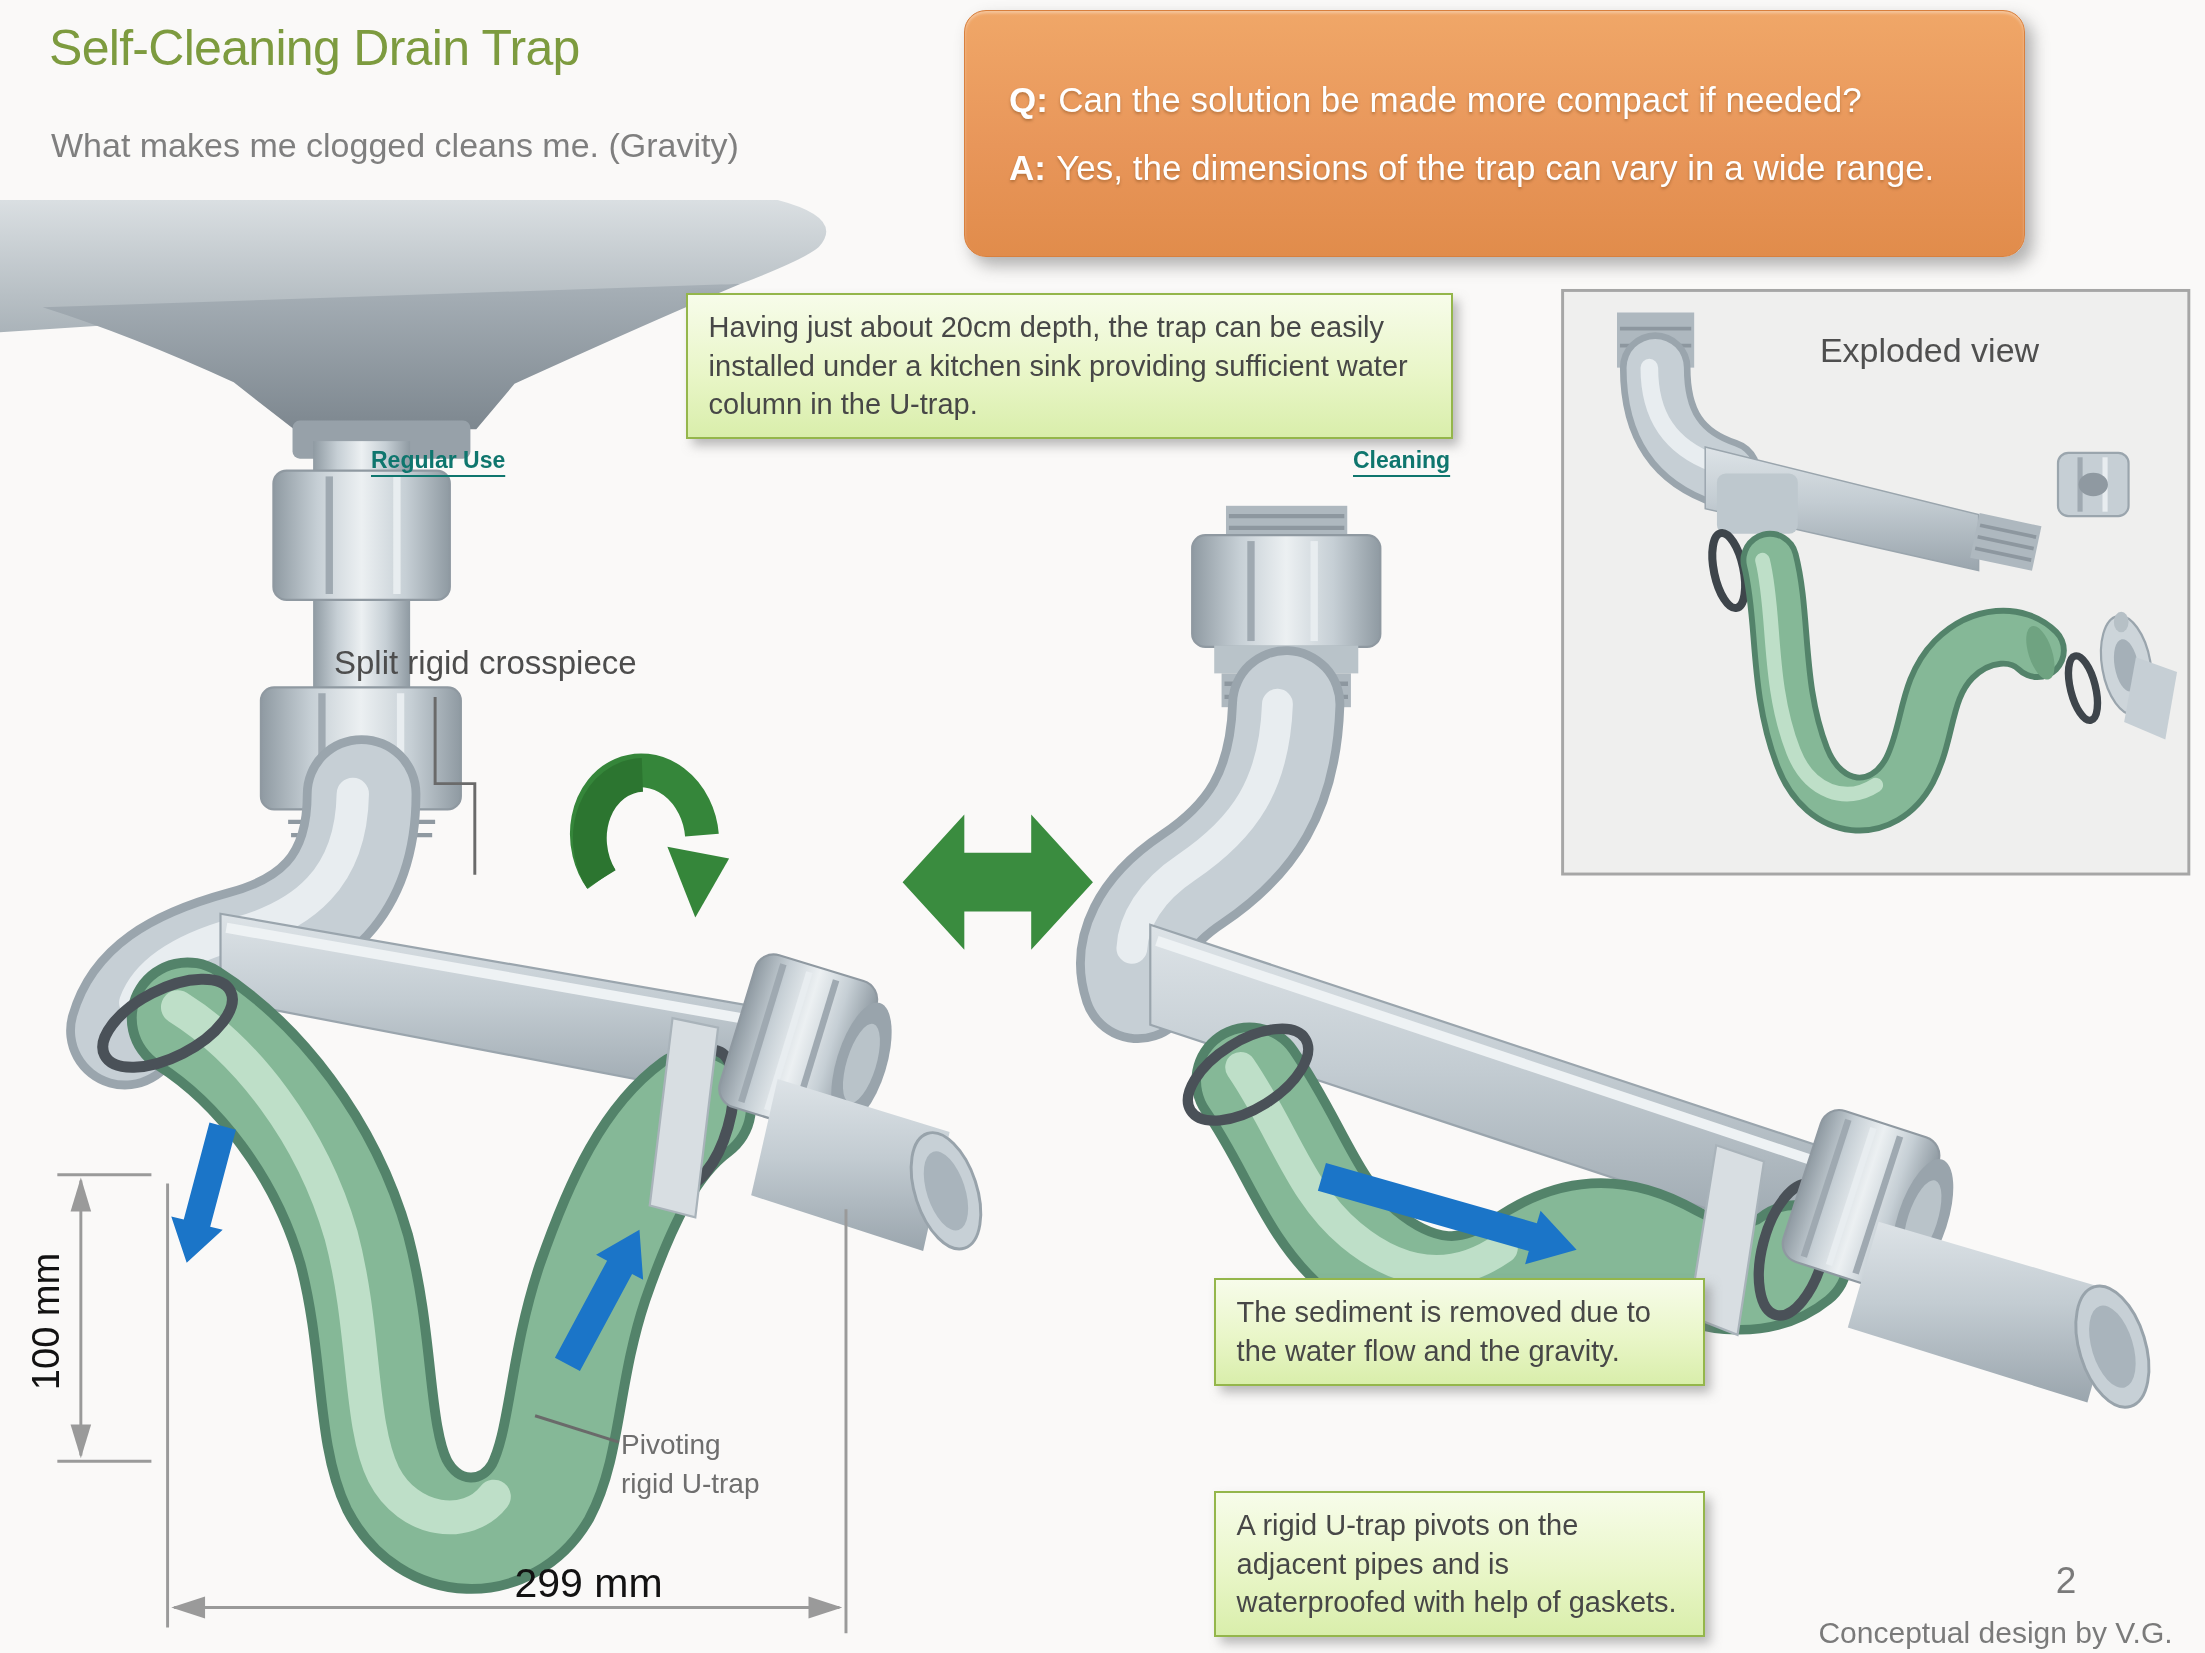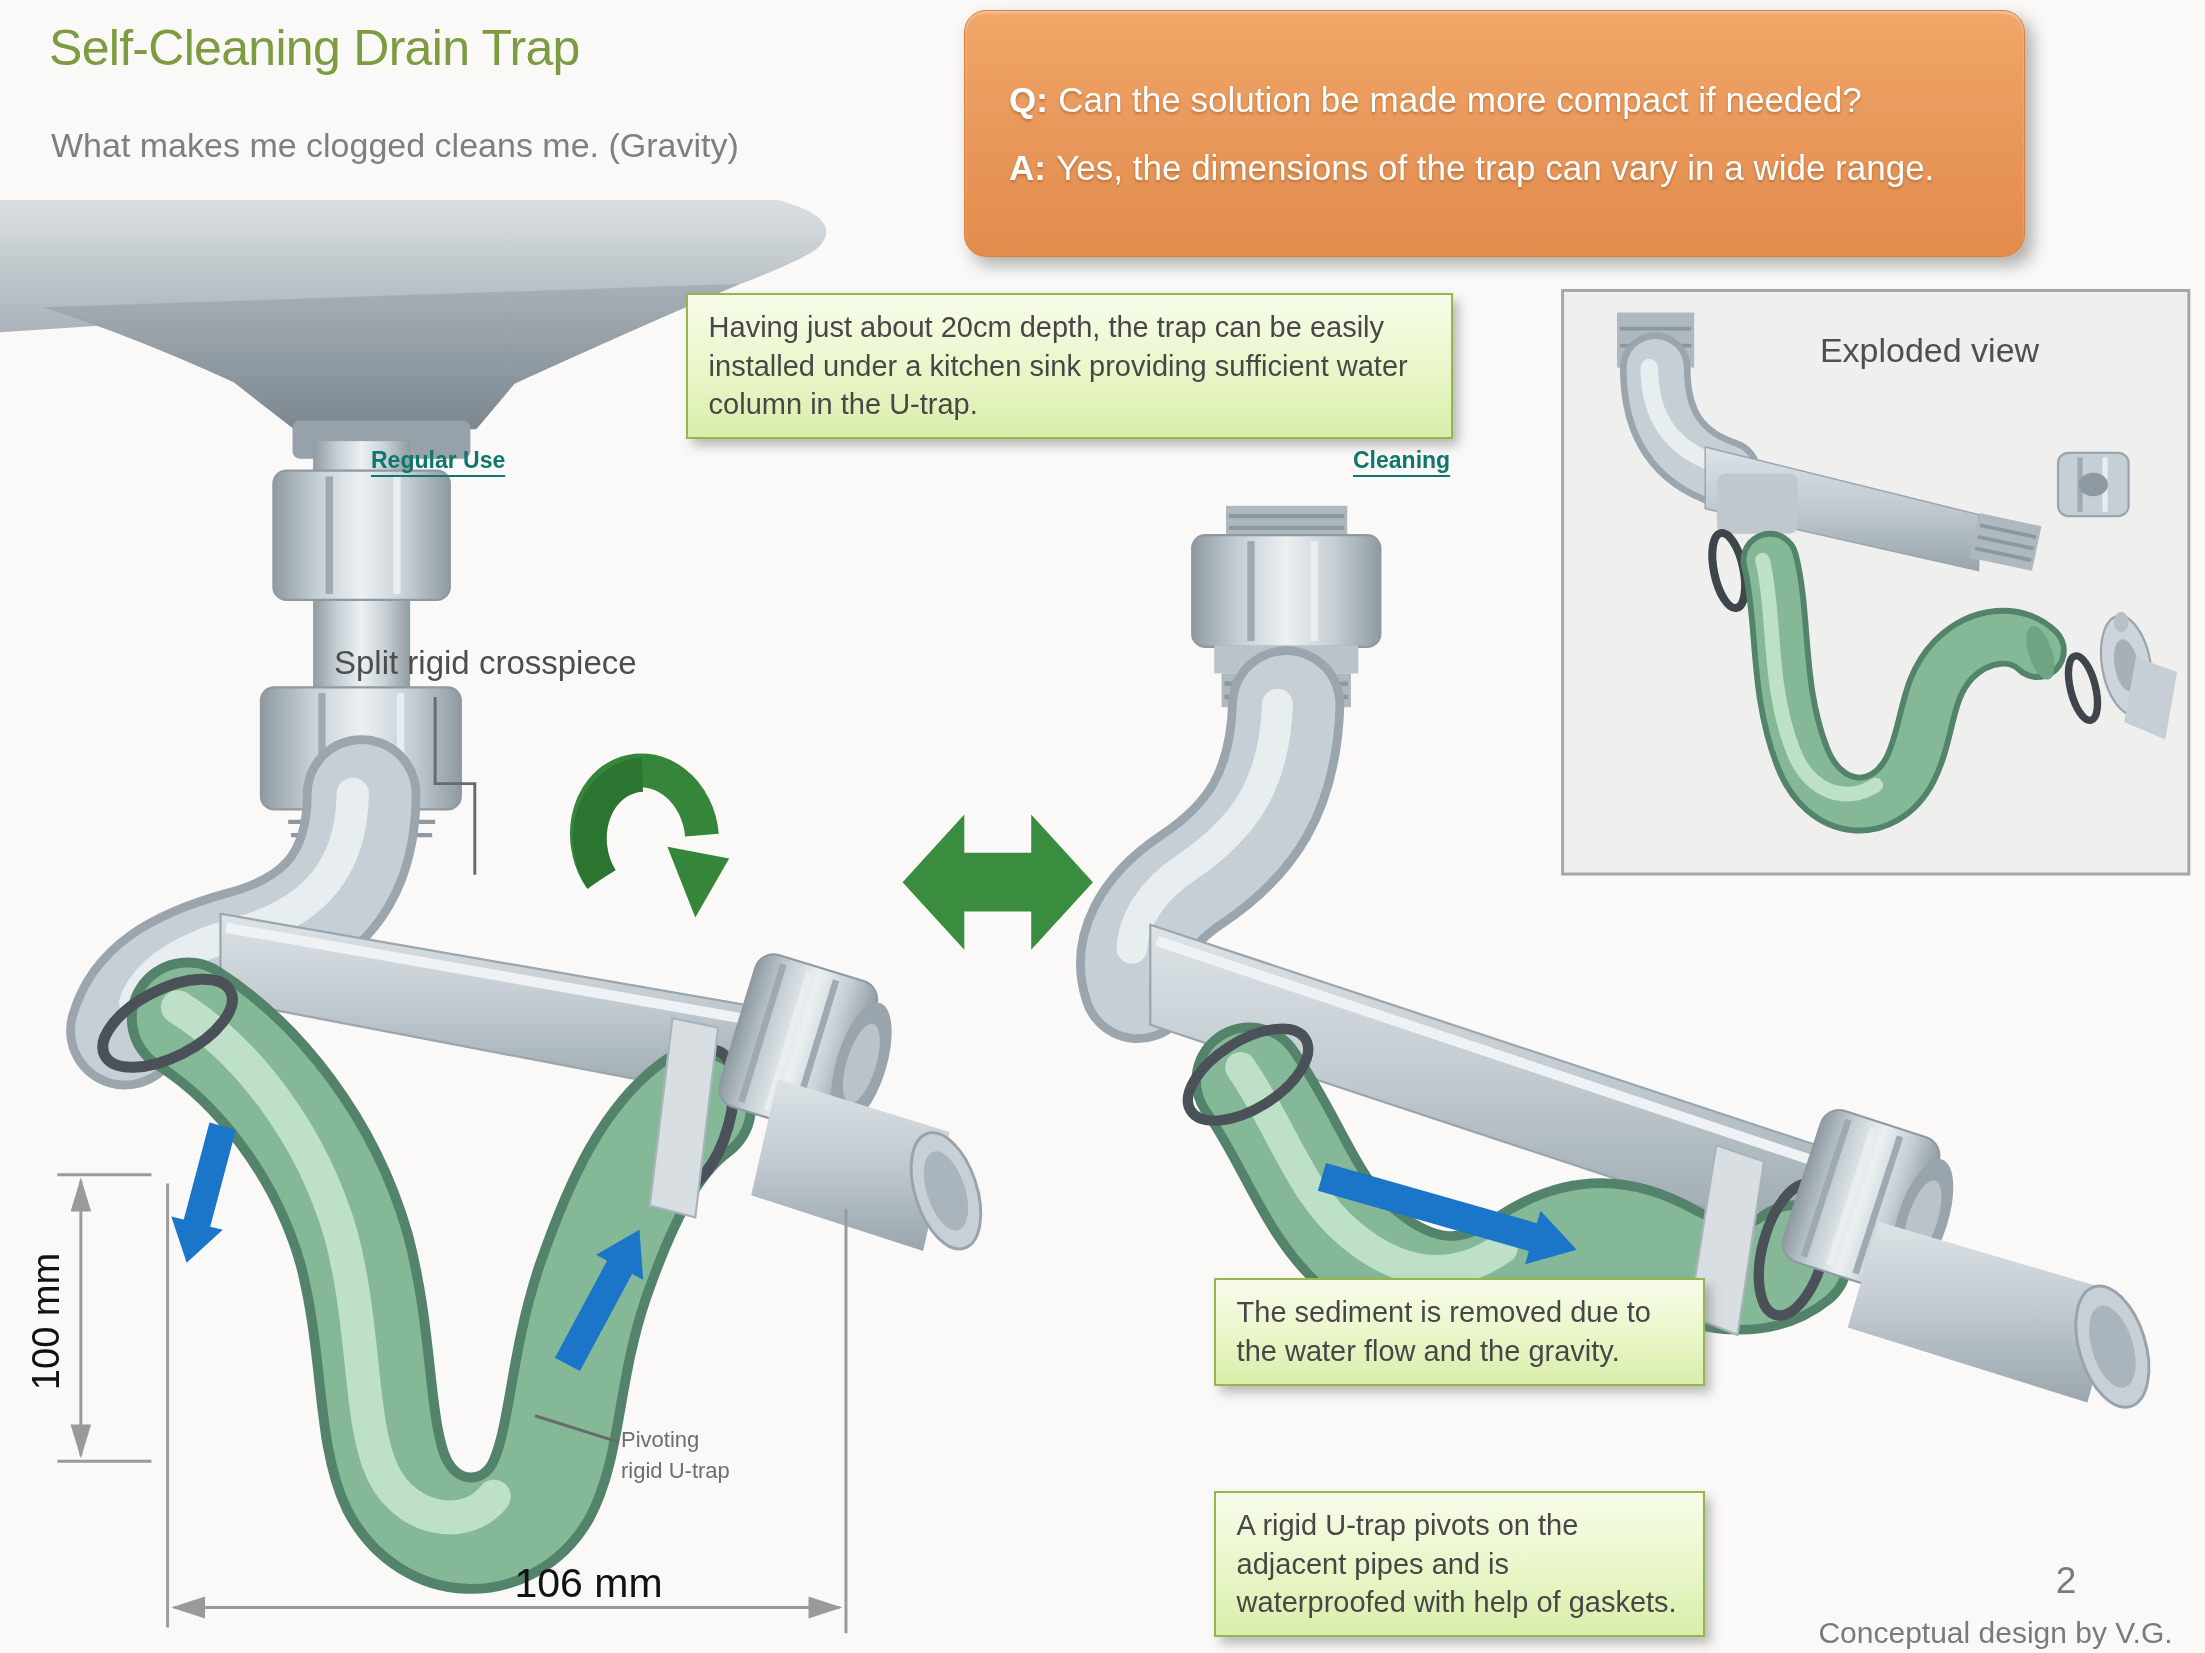--- a/index.html
+++ b/index.html
@@ -28,21 +28,21 @@
     padding:13.2px 20.6px;box-sizing:border-box;
   }
   .note-depth{left:686px;top:293px;width:767px;}
   .note-sediment{left:1214px;top:1278px;width:491px;}
   .note-pivot{left:1214px;top:1479px;width:491px;margin-top:12px;}
   .view-label{font-size:23px;font-weight:bold;color:#0f766e;text-decoration:underline;text-underline-offset:7.4px;}
   .lbl-regular{left:371px;top:447px;}
   .lbl-cleaning{left:1353px;top:447px;}
   .lbl-exploded{left:1764px;top:331px;width:331px;text-align:center;font-size:34px;color:#4f4f4f;}
   .lbl-split{left:334px;top:644px;font-size:33px;color:#4d4d4d;}
-  .lbl-pivot{left:621px;top:1425px;font-size:22px;color:#6e6e6e;line-height:1.4;white-space:pre-line;}
+  .lbl-pivot{left:621px;top:1425px;font-size:28px;color:#6e6e6e;line-height:1.4;white-space:pre-line;}
   .dim{color:#121212;}
   .dim-h{left:-46px;top:1300px;width:184px;text-align:center;font-size:38px;transform:rotate(-90deg);}
   .dim-w{left:412px;top:1560px;width:353px;text-align:center;font-size:41px;}
   .page-num{left:2029px;top:1560px;width:74px;text-align:center;font-size:37px;color:#7a7a7a;}
   .credit{left:1794px;top:1616px;width:403px;text-align:center;font-size:30px;color:#7a7a7a;}
 </style>
 </head>
 <body>
 
 <div id="page">
@@ -271,19 +271,19 @@
 
   <div class="abs view-label lbl-regular">Regular Use</div>
   <div class="abs view-label lbl-cleaning">Cleaning</div>
   <div class="abs lbl-exploded">Exploded view</div>
 
   <div class="abs lbl-split">Split rigid crosspiece</div>
   <div class="abs lbl-pivot">Pivoting
 rigid U-trap</div>
 
   <div class="abs dim dim-h">100 mm</div>
-  <div class="abs dim dim-w">106 mm</div>
+  <div class="abs dim dim-w">299 mm</div>
 
   <div class="abs page-num">2</div>
   <div class="abs credit">Conceptual design by V.G.</div>
 
 </div>
 
 
 </body></html>

